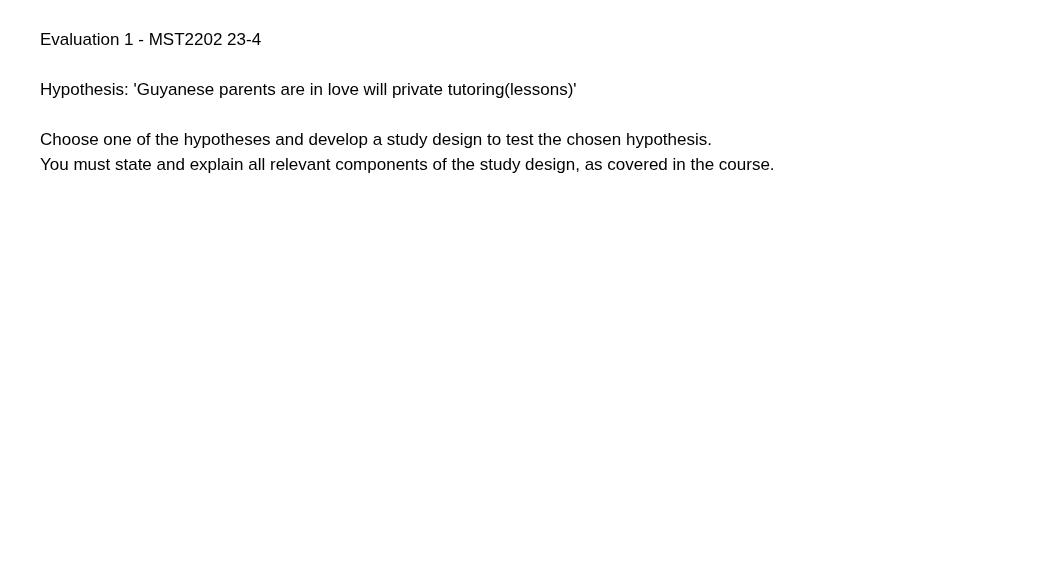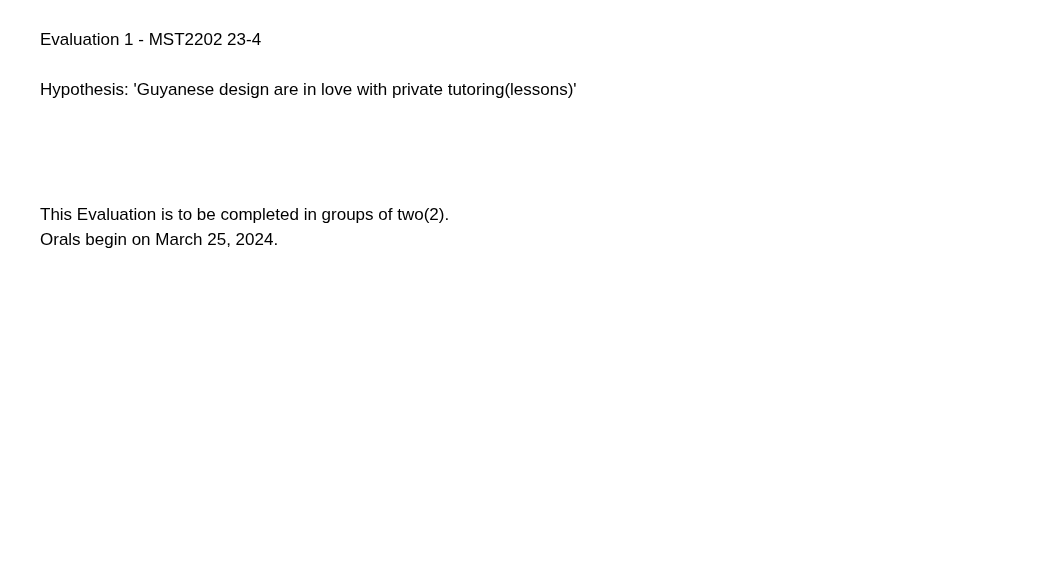--- a/index.html
+++ b/index.html
@@ -58,27 +58,26 @@
 
 <div class="page">
 
   <div class="doc-body">
 
     <p class="para">
       <span class="line">Evaluation 1 - MST2202 23-4</span>
     </p>
 
     <p class="para flow">
-      <span class="line">Hypothesis: 'Guyanese design are in love with private tutoring(lessons)'</span><br>
+      <span class="line">Hypothesis: 'Guyanese parents are in love will private tutoring(lessons)'</span><br>
+    </p>
+
+    <p class="para flow">
+      <span class="line">Choose one of the hypotheses and develop a study design to test the chosen hypothesis.</span><br>
+      <span class="line">You must state and explain all relevant components of the study design, as covered in the course.</span><br>
     </p>
 
     <p class="para flow">
       <br>
-      <br>
-    </p>
-
-    <p class="para flow">
-      <span class="line">This Evaluation is to be completed in groups of two(2).</span><br>
-      <span class="line">Orals begin on March 25, 2024.</span>
     </p>
 
   </div>
 </div>
 
 </body></html>

